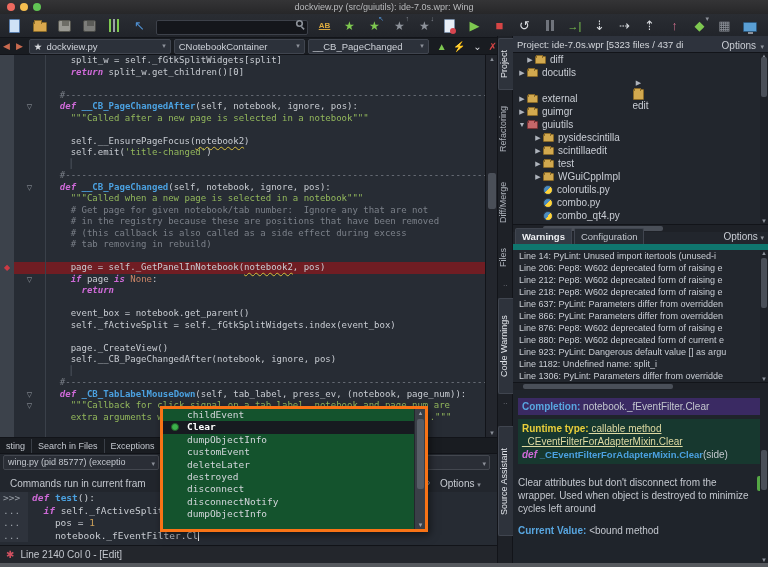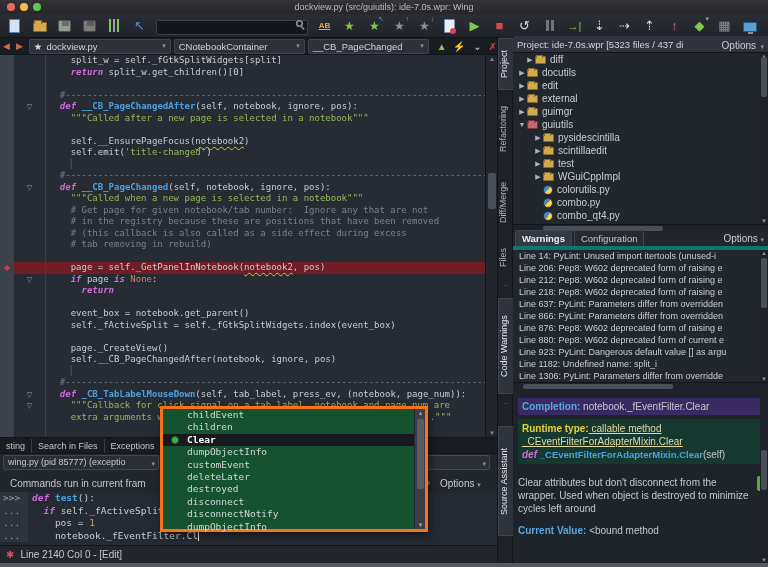--- a/index.html
+++ b/index.html
@@ -157,21 +157,21 @@
   .ic-py { width:10px; height:10px; border-radius:50%; flex:0 0 10px;
     background:linear-gradient(135deg,#4b8bbe 50%,#ffd43b 50%); border:1px solid #2d3a4a; }
   .tvs { position:absolute; right:0; top:17px; width:8px; height:171px; background:#1e2127; }
   .tvs .thumb { position:absolute; left:1px; top:4px; width:6px; height:40px; background:#4a4f58; border-radius:2px; }
   .ths { position:absolute; left:0; top:188px; width:255px; height:8px; background:#1e2127;
     border-top:1px solid #121419; }
   .ths .thumb { position:absolute; left:30px; top:1px; width:120px; height:5px; background:#4a4f58; border-radius:2px; }
 
   
   .wtabs { position:absolute; left:0; top:196px; width:255px; height:18px; background:#22262d;
-    border-bottom:4px solid #0f766e; display:flex; align-items:flex-end; font-size:9.5px; }
+    border-bottom:6px solid #0f766e; display:flex; align-items:flex-end; font-size:9.5px; }
   .wtab { padding:2px 6px; color:#c3c7ce; border:1px solid #40454f; border-bottom:none;
     border-radius:2px 2px 0 0; margin-left:2px; background:#262b32; }
   .wtab.on { background:#343a44; color:#eef0f3; font-weight:bold; }
   .wtabs .opts { margin-left:auto; margin-right:4px; white-space:nowrap; padding-bottom:2px; }
   .wlist { position:absolute; left:0; top:214px; width:247px; height:132px; overflow:hidden; }
   .wrow { height:12px; font-size:9px; color:#c9cdd4; white-space:nowrap; padding-left:6px;
     line-height:12px; }
   .wvs { position:absolute; right:0; top:214px; width:8px; height:132px; background:#1e2127; }
   .wvs .thumb { position:absolute; left:1px; top:8px; width:6px; height:50px; background:#4a4f58; border-radius:2px; }
   .whs { position:absolute; left:0; top:346px; width:255px; height:8px; background:#1e2127;
@@ -586,21 +586,21 @@
         <div class="trow" style="padding-left: 12px;">
           <span class="arr">▶</span>
           <span class="ic-folder"></span>
           <span class="lbl">diff</span>
         </div>
         <div class="trow" style="padding-left: 4px;">
           <span class="arr">▶</span>
           <span class="ic-folder"></span>
           <span class="lbl">docutils</span>
         </div>
-        <div class="trow" style="padding-left: 4px;">
+        <div class="trow" style="padding-left: 4px; flex-direction: column;">
           <span class="arr">▶</span>
           <span class="ic-folder"></span>
           <span class="lbl">edit</span>
         </div>
         <div class="trow" style="padding-left: 4px;">
           <span class="arr">▶</span>
           <span class="ic-folder"></span>
           <span class="lbl">external</span>
         </div>
         <div class="trow" style="padding-left: 4px;">
@@ -693,40 +693,39 @@
         <span class="thumb"></span>
       </div>
 
     <div class="assist">
       <div class="a-comp">
         <b>Completion:</b><span> notebook._fEventFilter.Clear</span>
       </div>
       <div class="a-run">
         <span class="ylb">Runtime type:</span><span class="lnk"> callable method</span><br>
         <span class="lnk">_CEventFilterForAdapterMixin.Clear</span><br>
-        <span class="dk">def </span><span class="dn">_CEventFilterForAdapterMixin.Clear</span><span>(self)</span>
+        <span class="dk">def </span><span class="dn">_CEventFilterForAdapterMixin.Clear</span><span>(side)</span>
       </div>
       <div class="a-doc">
         <span class="a-badge"><span>✓ </span><span>PEP287</span></span>
         <span>Clear attributes but don't disconnect from the wrapper. Used when object is destroyed to minimize cycles left around</span>
       </div>
       <div class="a-cur">
         <b>Current Value:</b><span> &lt;bound method</span>
       </div>
     </div>
     <div class="avs">
       <span class="thumb"></span>
       <span class="sarrow" style="bottom:0;width:8px">▼</span>
     </div>
   </div>
 
   <div class="overlay" id="overlay">
 
   <div class="ov-item">childEvent</div>
-      <div class="ov-item">children</div>
       <div class="ov-item sel"><span class="dot"></span>Clear</div>
       <div class="ov-item">dumpObjectInfo</div>
       <div class="ov-item">customEvent</div>
       <div class="ov-item">deleteLater</div>
       <div class="ov-item">destroyed</div>
       <div class="ov-item">disconnect</div>
       <div class="ov-item">disconnectNotify</div>
       <div class="ov-item">dumpObjectInfo</div>
       <div class="ov-scroll">
       <span class="ar" style="top:1px">▲</span>

